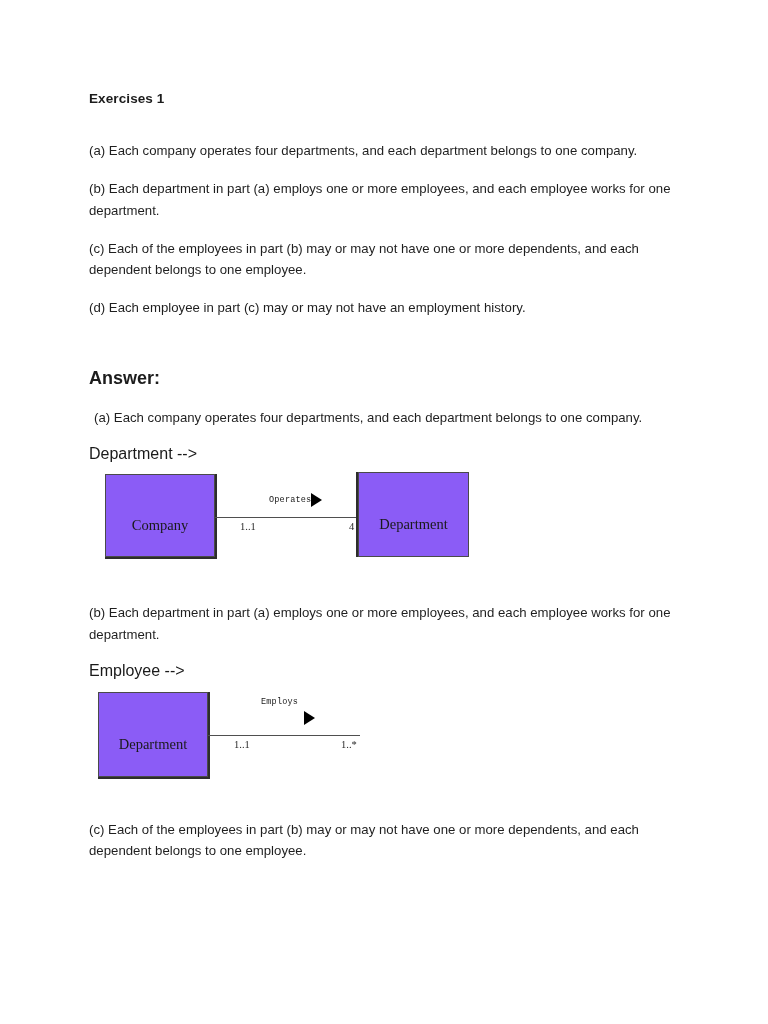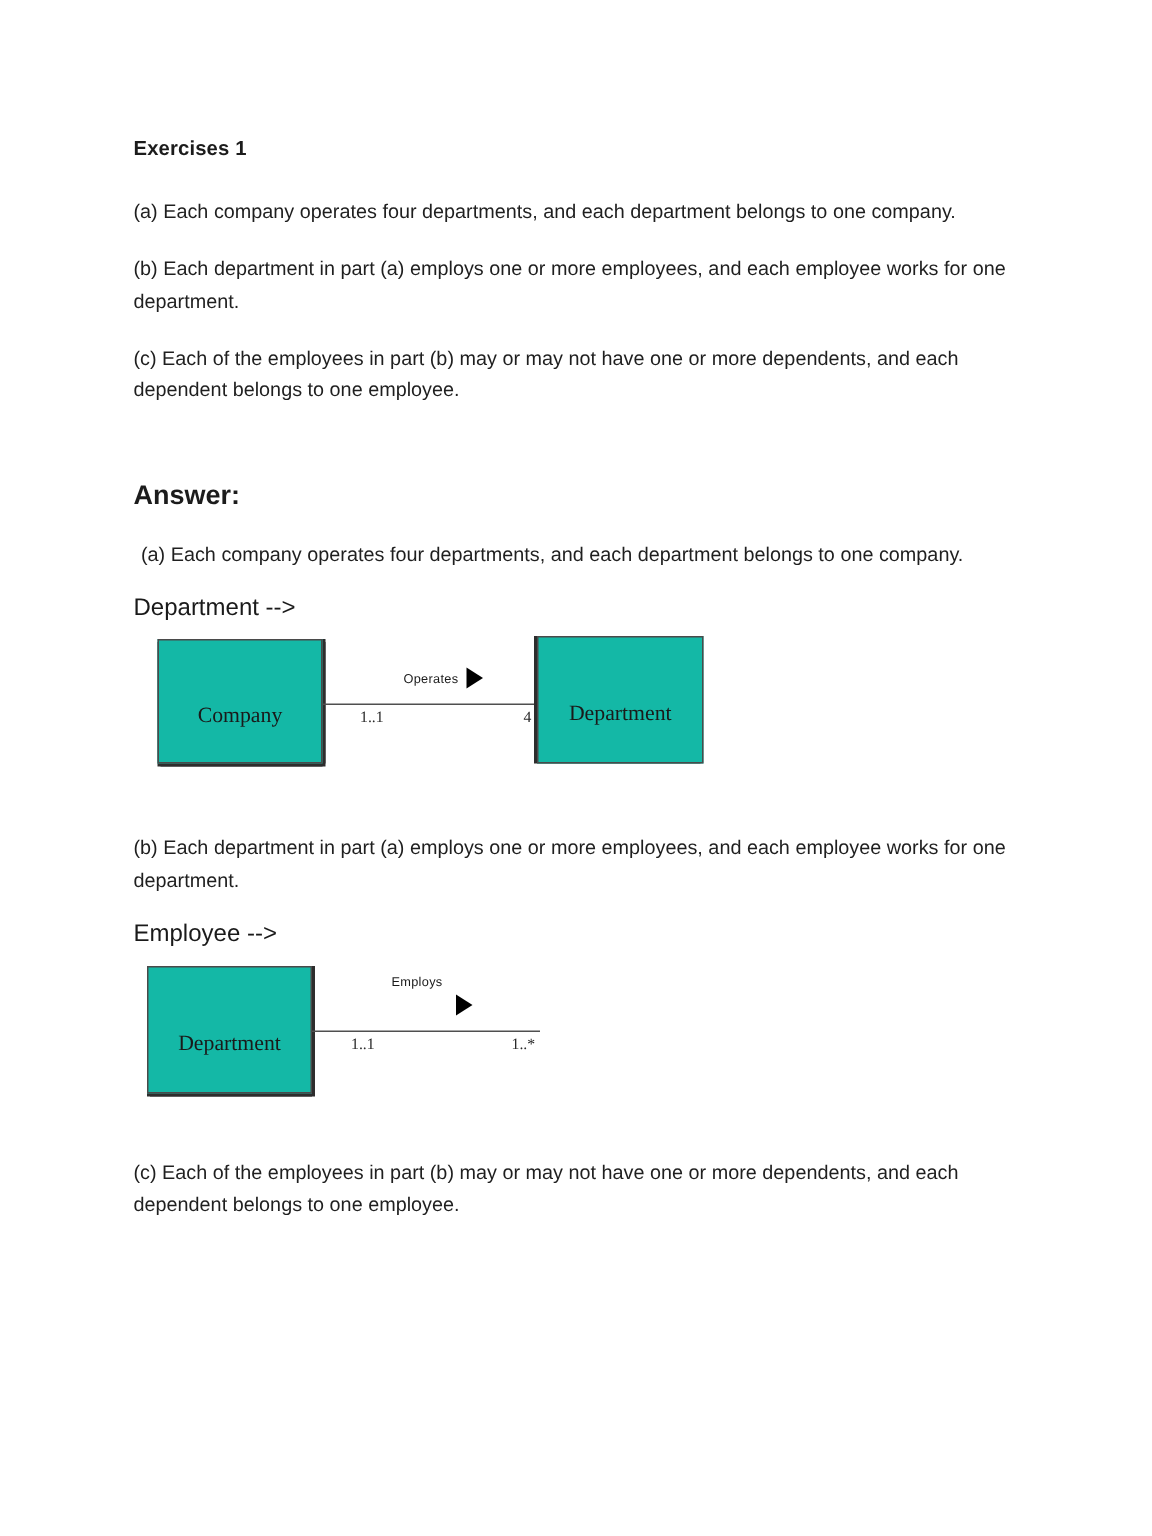--- a/index.html
+++ b/index.html
@@ -25,21 +25,21 @@
     left: 89px;
     top: 90px;
     width: 590px;
   }
 
   .heading {
     font-size: 13.5px;
     font-weight: bold;
     line-height: 1.35;
     letter-spacing: 0.1px;
-    margin: 0 0 22px 0;
+    margin: 0 0 32px 0;
     color: #1c1c1c;
   }
   .para {
     font-size: 13.2px;
     line-height: 21.5px;
     margin: 0 0 16.5px 0;
     color: #1f1f1f;
     letter-spacing: 0.01px;
   }
   .para.indent {
@@ -56,21 +56,21 @@
 
   
   .er-diagram {
     position: relative;
     height: 100px;
     margin: 9px 0 20px 0;
   }
   .er-entity {
     position: absolute;
     box-sizing: border-box;
-    background: #14b8a6;
+    background: #8b5cf6;
     border: 1px solid #4a4a4a;
     display: flex;
     align-items: center;
     justify-content: center;
     font-family: "Liberation Serif", serif;
     font-size: 14.5px;
     color: #1a1a1a;
   }
   .er-entity .label-text { display: block; padding-top: 20px; }
   .er-entity.shadow-br {
@@ -82,21 +82,21 @@
   .er-entity.shadow-lb {
     box-shadow: -2px 0 0 0 #2d2d2d, 0 2px 0 0 #2d2d2d, -2px 2px 0 0 #2d2d2d;
   }
   .er-line {
     position: absolute;
     height: 1px;
     background: #4f4f4f;
   }
   .er-rel-label {
     position: absolute;
-    font-family: Liberation Sans, sans-serif;
+    font-family: Liberation Mono, monospace;
     font-size: 8.5px;
     color: #1a1a1a;
     letter-spacing: 0.2px;
     white-space: nowrap;
   }
   .er-arrow {
     position: absolute;
     width: 0; height: 0;
     border-top: 7px solid transparent;
     border-bottom: 7px solid transparent;
@@ -116,20 +116,21 @@
 
 <div class="page">
   <div class="content">
 
     <h1 class="heading">Exercises 1</h1>
 
 
     <p class="para">(a) Each company operates four departments, and each department belongs to one company.</p>
     <p class="para">(b) Each department in part (a) employs one or more employees, and each employee works for one department.</p>
     <p class="para">(c) Each of the employees in part (b) may or may not have one or more dependents, and each dependent belongs to one employee.</p>
+    <p class="para">(d) Each employee in part (c) may or may not have an employment history.</p>
 
     <div class="spacer-lg"></div>
 
     <h2 class="answer-heading">Answer:</h2>
 
     <p class="para indent">(a) Each company operates four departments, and each department belongs to one company.</p>
 
      Department --&gt;
     <div class="er-diagram">
       <div class="er-entity shadow-br" style="left:16px; top:2px; width:110px; height:83px;">

